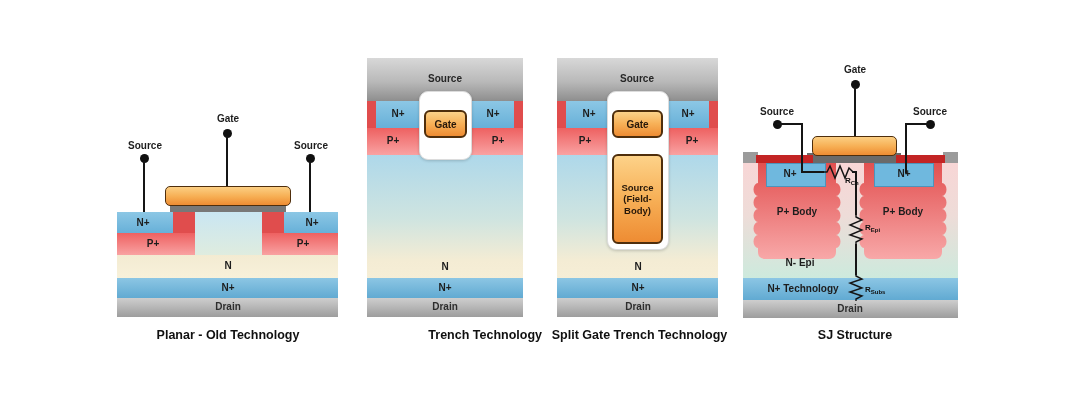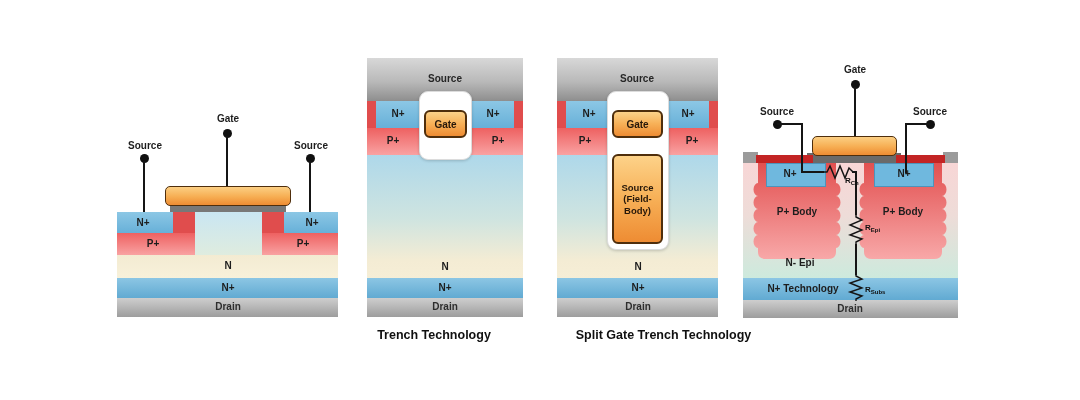--- a/index.html
+++ b/index.html
@@ -69,20 +69,21 @@
     <div class="oxide" style="left:170px;top:204px;width:116px;height:8px;"></div>
     <div class="gatebar" style="left:165px;top:186px;width:126px;height:20px;"></div>
 
     <span class="lbl" style="left:113px;top:217px;width:60px;">N+</span>
     <span class="lbl" style="left:282px;top:217px;width:60px;">N+</span>
     <span class="lbl" style="left:123px;top:238px;width:60px;">P+</span>
     <span class="lbl" style="left:273px;top:238px;width:60px;">P+</span>
     <span class="lbl" style="left:198px;top:260px;width:60px;">N</span>
     <span class="lbl" style="left:198px;top:282px;width:60px;">N+</span>
     <span class="lbl" style="left:198px;top:301px;width:60px;color:#2e2e2e;">Drain</span>
+    <span class="title" style="left:108px;top:328px;width:240px;">Planar - Old Technology</span>
   </div>
 
   <div class="panel">
     <div class="srcbar" style="left:367px;top:58px;width:156px;height:43px;"></div>
     <span class="lbl" style="left:415px;top:73px;width:60px;color:#262626;">Source</span>
 
     <div class="body23" style="left:367px;top:155px;width:156px;height:123px;"></div>
     <div class="redstrip" style="left:367px;top:101px;width:9px;height:27px;"></div>
     <div class="nplusbox" style="left:376px;top:101px;width:43px;height:27px;"></div>
     <div class="nplusbox" style="left:472px;top:101px;width:42px;height:27px;"></div>
@@ -96,21 +97,21 @@
         <span>Gate</span>
       </div>
 
     <span class="lbl" style="left:368px;top:108px;width:60px;">N+</span>
     <span class="lbl" style="left:463px;top:108px;width:60px;">N+</span>
     <span class="lbl" style="left:363px;top:135px;width:60px;">P+</span>
     <span class="lbl" style="left:468px;top:135px;width:60px;">P+</span>
     <span class="lbl" style="left:415px;top:261px;width:60px;">N</span>
     <span class="lbl" style="left:415px;top:282px;width:60px;">N+</span>
     <span class="lbl" style="left:415px;top:301px;width:60px;color:#2e2e2e;">Drain</span>
-    <span class="title" style="left:354px;top:328px;width:160px;">Trench Technology</span>
+    <span class="title" style="left:382px;top:328px;width:160px;text-align:right;">Trench Technology</span>
   </div>
 
   <div class="panel">
     <div class="srcbar" style="left:557px;top:58px;width:161px;height:43px;"></div>
     <span class="lbl" style="left:607px;top:73px;width:60px;color:#262626;">Source</span>
 
     <div class="body23" style="left:557px;top:155px;width:161px;height:123px;"></div>
     <div class="redstrip" style="left:557px;top:101px;width:9px;height:27px;"></div>
     <div class="nplusbox" style="left:566px;top:101px;width:41px;height:27px;"></div>
     <div class="nplusbox" style="left:669px;top:101px;width:40px;height:27px;"></div>
@@ -129,21 +130,21 @@
       <span>Body)</span>
     </div>
 
     <span class="lbl" style="left:559px;top:108px;width:60px;">N+</span>
     <span class="lbl" style="left:658px;top:108px;width:60px;">N+</span>
     <span class="lbl" style="left:555px;top:135px;width:60px;">P+</span>
     <span class="lbl" style="left:662px;top:135px;width:60px;">P+</span>
     <span class="lbl" style="left:608px;top:261px;width:60px;">N</span>
     <span class="lbl" style="left:608px;top:282px;width:60px;">N+</span>
     <span class="lbl" style="left:608px;top:301px;width:60px;color:#2e2e2e;">Drain</span>
-    <span class="title" style="left:571px;top:328px;width:185px;">Split Gate Trench Technology</span>
+    <span class="title" style="left:547px;top:328px;width:185px;">Split Gate Trench Technology</span>
   </div>
 
   <div class="panel">
     <span class="lbl" style="left:830px;top:64px;width:50px;">Gate</span>
     <span class="lbl" style="left:747px;top:106px;width:60px;">Source</span>
     <span class="lbl" style="left:900px;top:106px;width:60px;">Source</span>
 
     <div class="dot" style="left:850.5px;top:79.5px;"></div>
     <div class="dot" style="left:772.5px;top:119.5px;"></div>
     <div class="dot" style="left:925.5px;top:119.5px;"></div>
@@ -200,15 +201,16 @@
     <span class="rlabel" style="left:865px;top:223px;"><span>R</span><span class="sub">Epi</span></span>
     <span class="rlabel" style="left:865px;top:285px;"><span>R</span><span class="sub">Subs</span></span>
 
     <span class="lbl" style="left:760px;top:168px;width:60px;">N+</span>
     <span class="lbl" style="left:874px;top:168px;width:60px;">N+</span>
     <span class="lbl" style="left:757px;top:206px;width:80px;">P+ Body</span>
     <span class="lbl" style="left:863px;top:206px;width:80px;">P+ Body</span>
     <span class="lbl" style="left:760px;top:257px;width:80px;">N- Epi</span>
     <span class="lbl" style="left:743px;top:283px;width:120px;">N+ Technology</span>
     <span class="lbl" style="left:790px;top:303px;width:120px;color:#2e2e2e;">Drain</span>
+    <span class="title" style="left:770px;top:328px;width:170px;">SJ Structure</span>
   </div>
 
 </div>
 
 </body></html>

